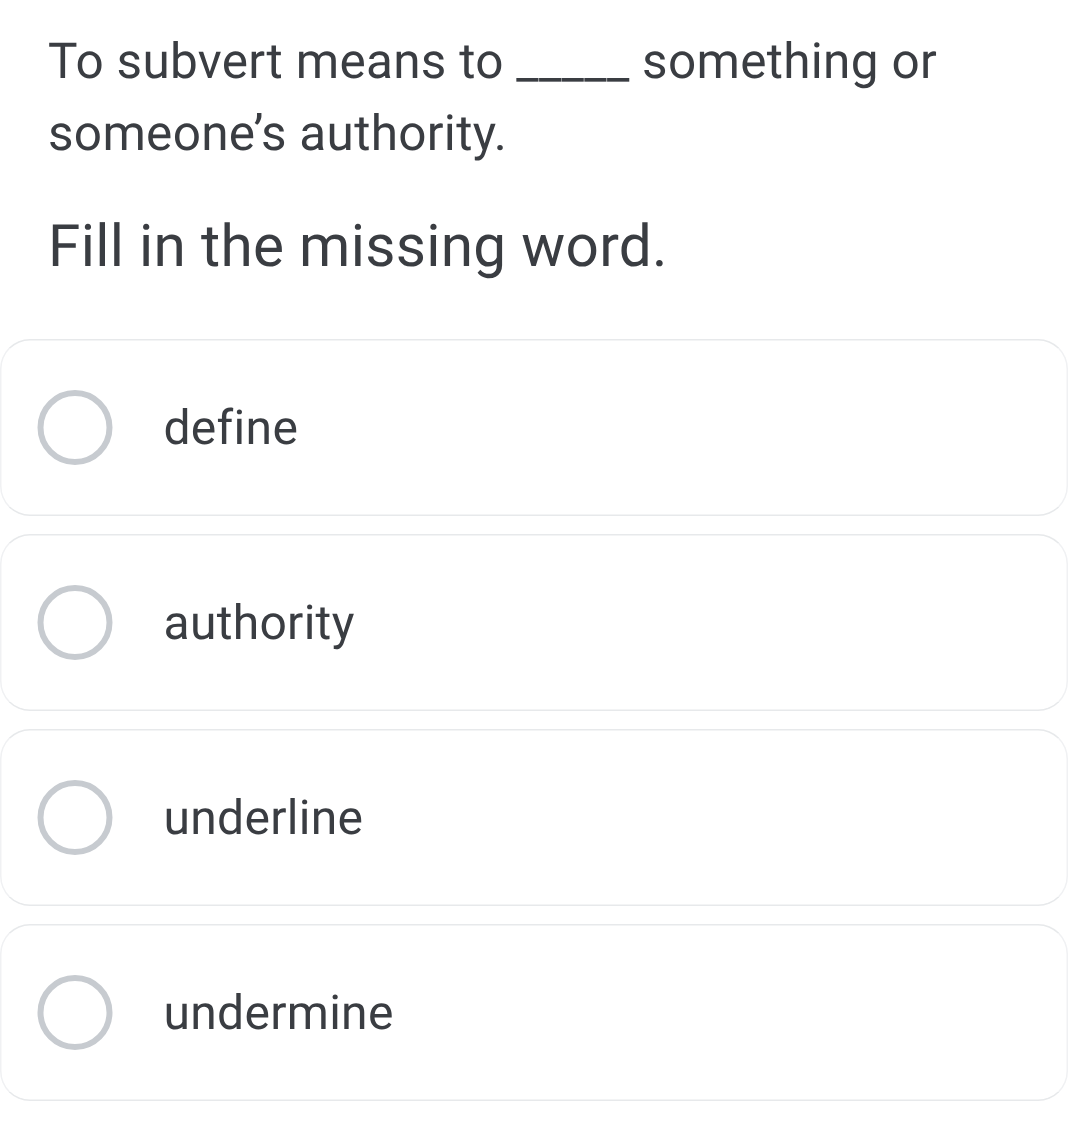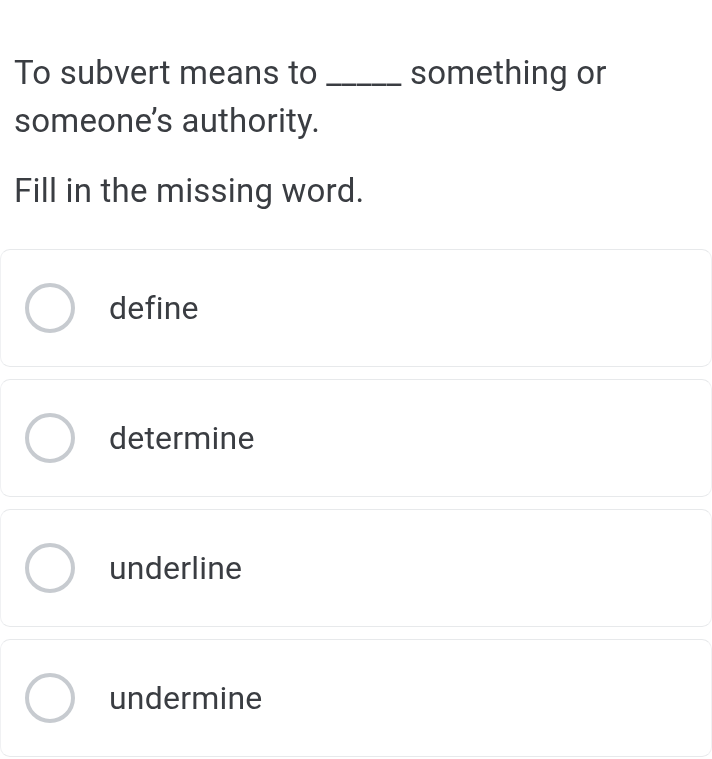--- a/index.html
+++ b/index.html
@@ -8,50 +8,49 @@
     padding: 0;
   }
   body {
     font-family: -apple-system, BlinkMacSystemFont, "Segoe UI", Roboto, "Helvetica Neue", Arial, sans-serif;
     background: #ffffff;
     width: 712px;
     height: 759px;
     overflow: hidden;
   }
   .question-block {
-    padding: 18px 22px 28px 14px;
-    margin-top: 31px;
+    padding: 18px 22px 28px 32px;
   }
   .question-text {
     font-size: 33px;
     line-height: 1.45;
     color: #3a3d42;
     font-weight: 400;
     letter-spacing: 0.2px;
   }
   .instruction-text {
-    font-size: 33px;
+    font-size: 39px;
     line-height: 1.45;
     color: #3a3d42;
     font-weight: 400;
     margin-top: 22px;
     letter-spacing: 0.2px;
   }
   .options {
     margin-top: 6px;
   }
   .option-item {
     display: flex;
     align-items: center;
     padding: 33px 24px;
     border-top: 1px solid #e7e9eb;
     border-bottom: 1px solid #e7e9eb;
     border-left: 1px solid #f0f1f3;
     border-right: 1px solid #f0f1f3;
-    border-radius: 10px;
+    border-radius: 20px;
     margin-bottom: 12px;
     background: #ffffff;
     cursor: pointer;
   }
   .radio-circle {
     flex: 0 0 auto;
     width: 50px;
     height: 50px;
     border: 4px solid #c7cbd0;
     border-radius: 50%;
@@ -75,21 +74,21 @@
 
 <div class="options">
 
   <div class="option-item">
     <span class="radio-circle"></span>
     <span class="option-label">define</span>
   </div>
 
   <div class="option-item">
     <span class="radio-circle"></span>
-    <span class="option-label">determine</span>
+    <span class="option-label">authority</span>
   </div>
 
   <div class="option-item">
     <span class="radio-circle"></span>
     <span class="option-label">underline</span>
   </div>
 
   <div class="option-item">
     <span class="radio-circle"></span>
     <span class="option-label">undermine</span>

